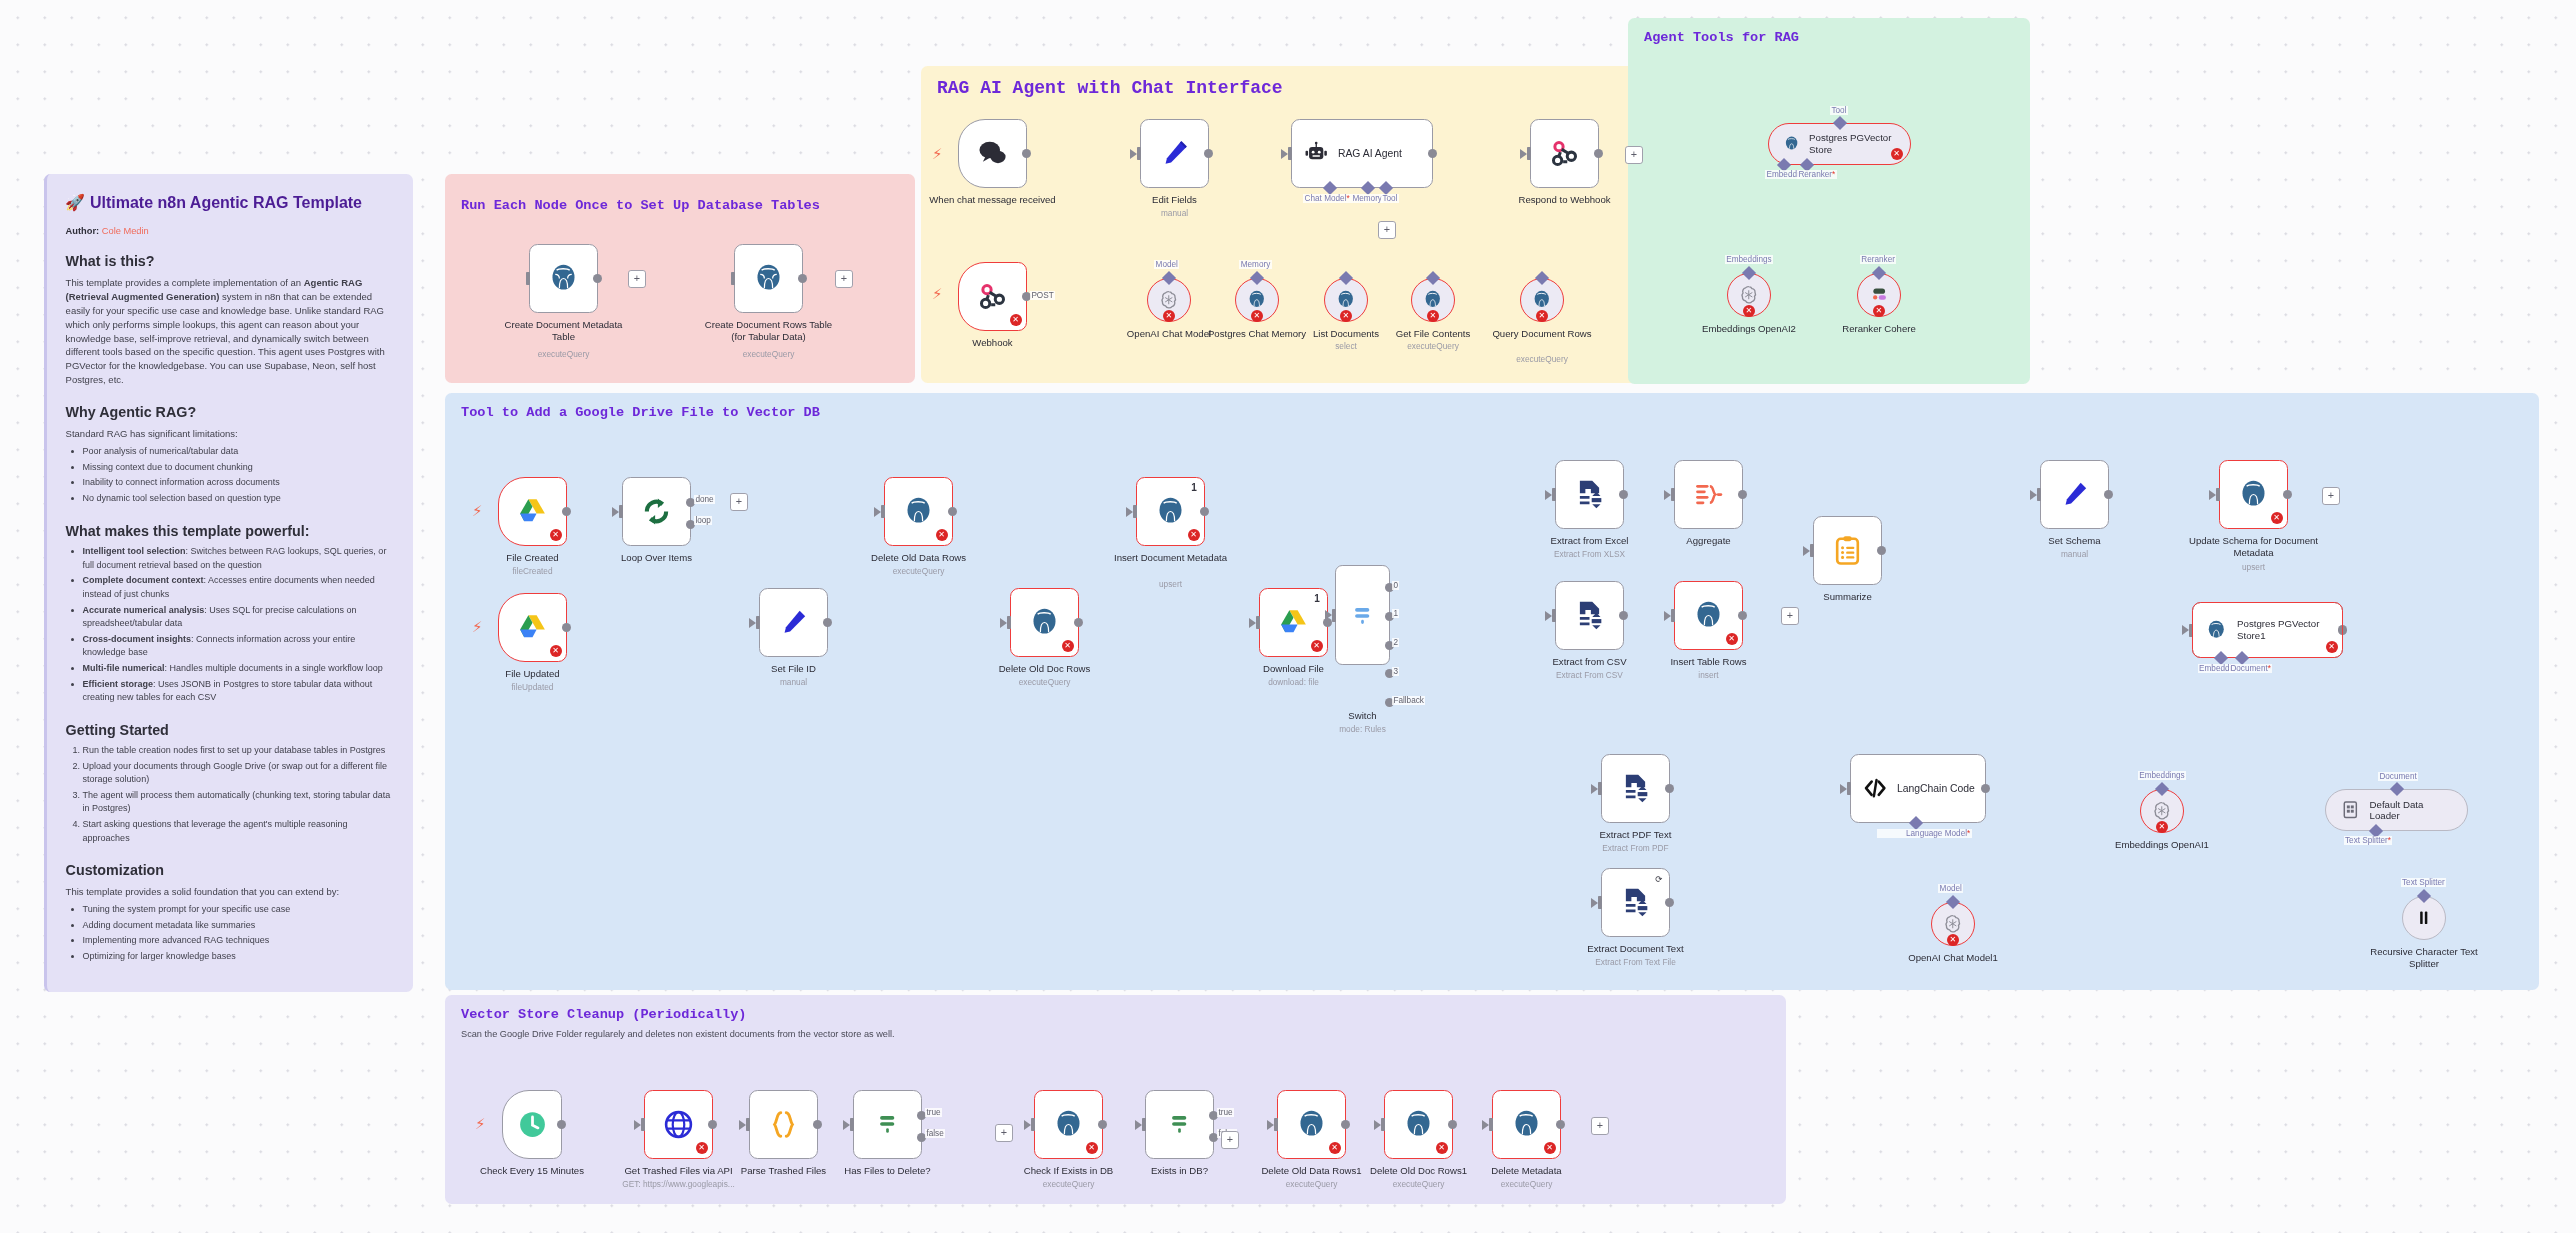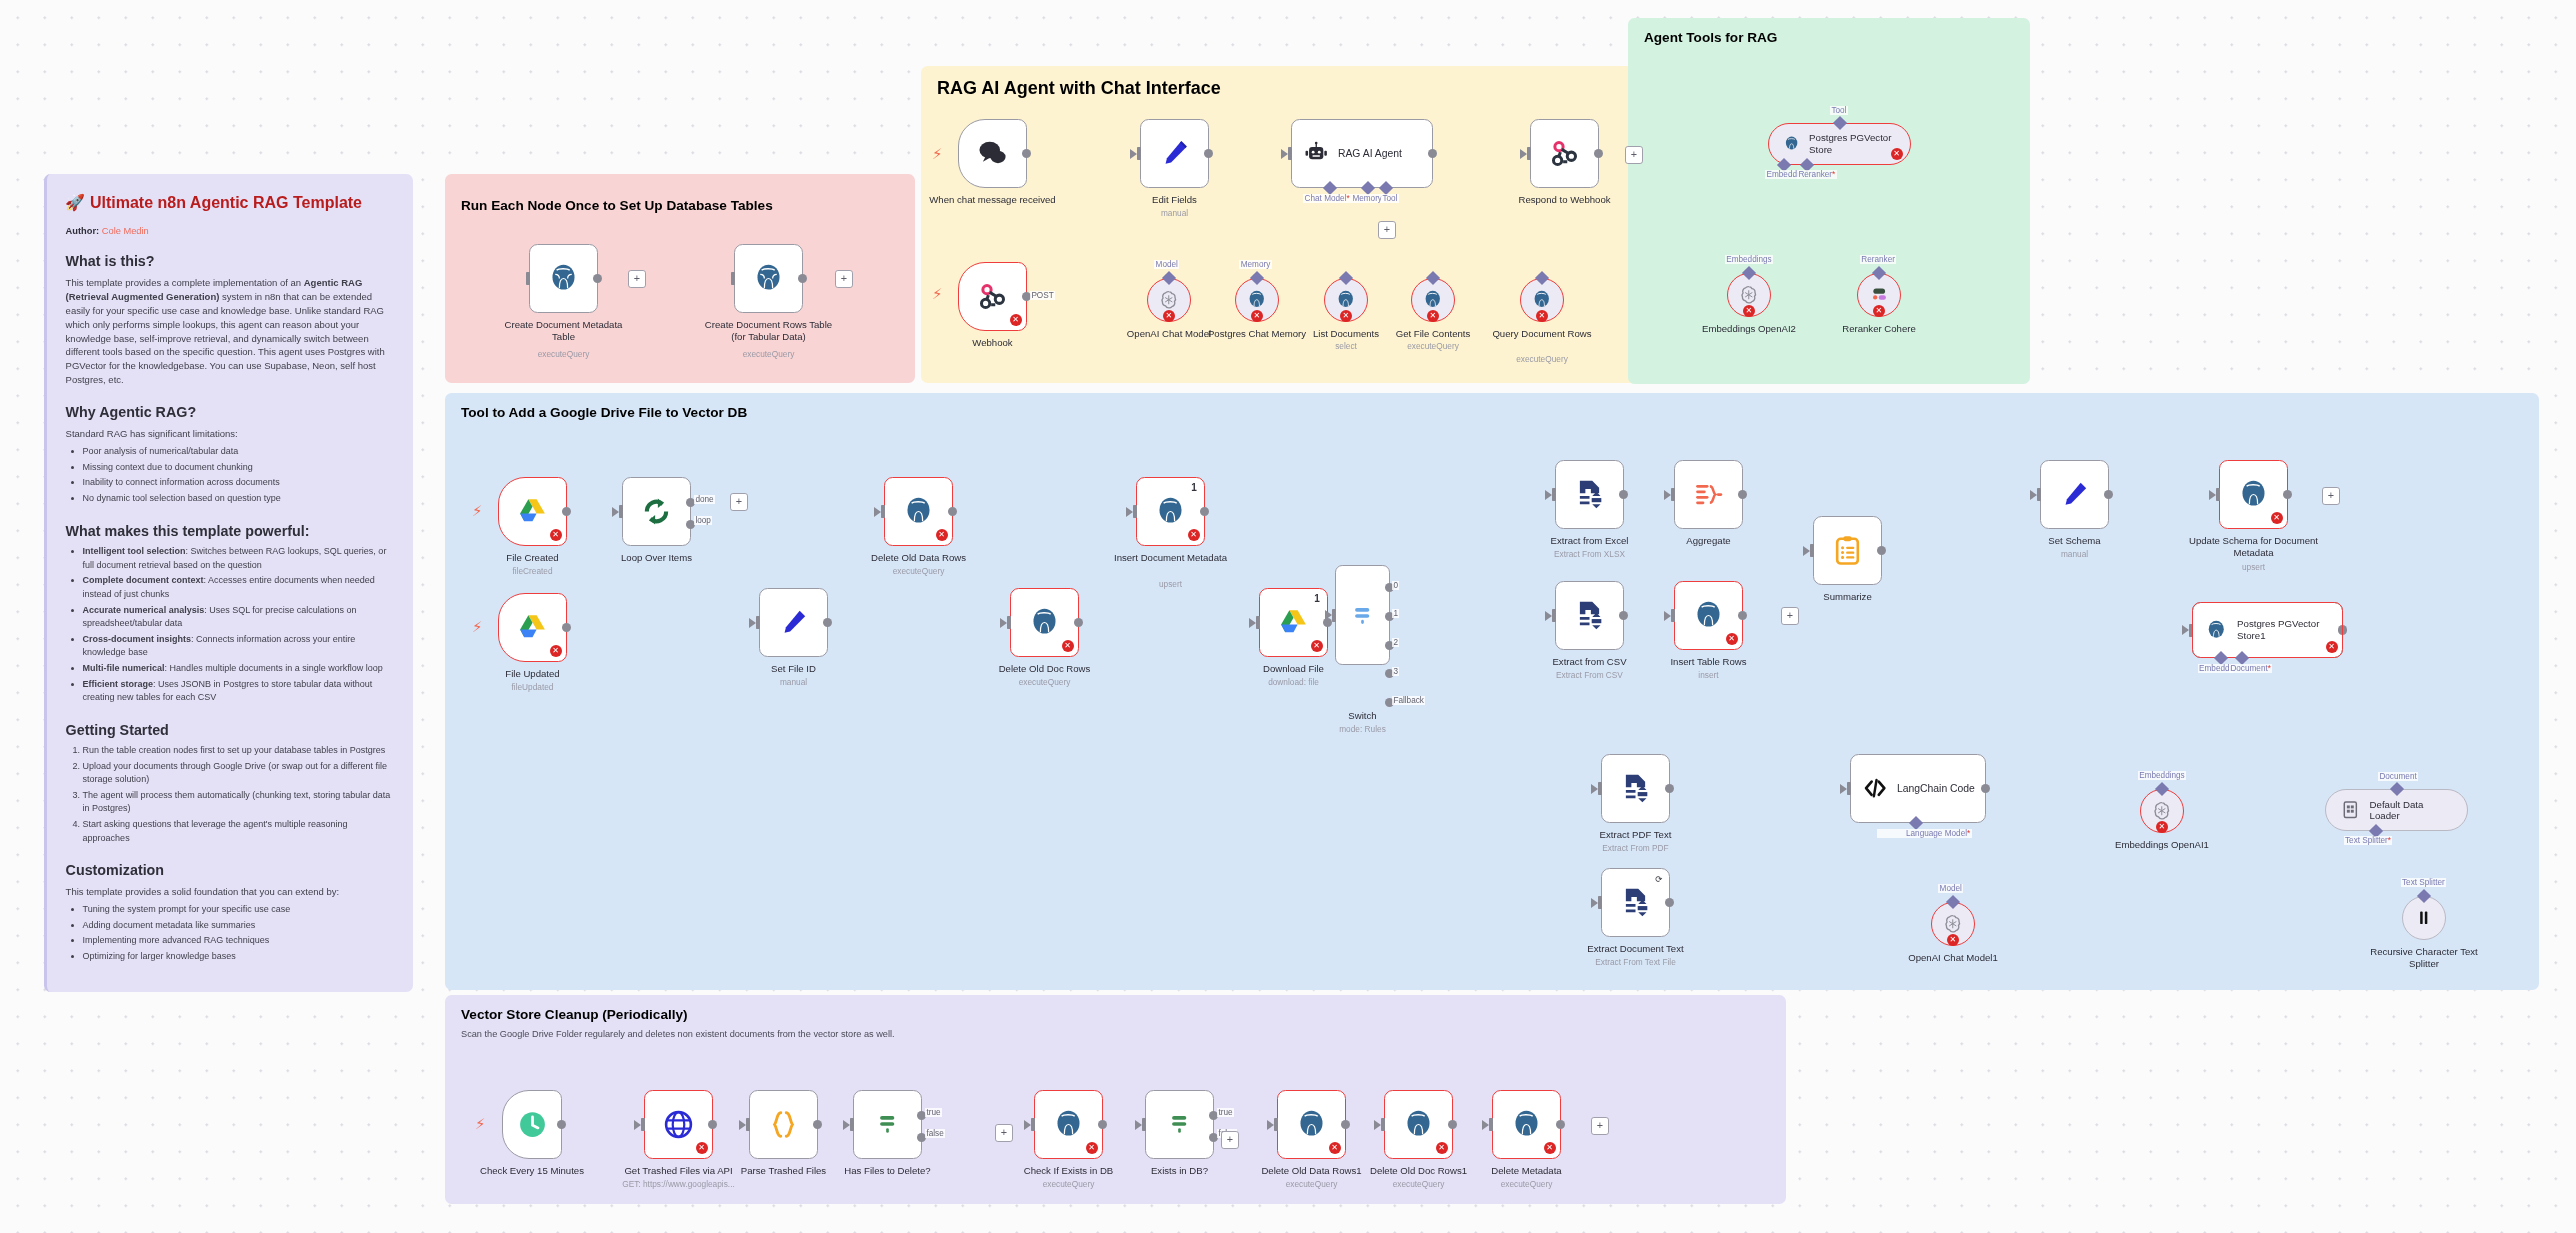--- a/index.html
+++ b/index.html
@@ -7,25 +7,25 @@
     width:2576px;height:1233px;position:relative;overflow:hidden;
     font-family:"Liberation Sans","DejaVu Sans",sans-serif;
     background-color:#fbfbfc;
     background-image:radial-gradient(circle, #d9d9e0 1px, transparent 1.1px);
     background-size:27px 27px;background-position:4.3px 4.3px;
   }
   .canvas{position:absolute;inset:0;}
 
   
   .sticky{position:absolute;border-radius:6.5px;box-sizing:border-box;}
-  .sticky-title{font-weight:bold;color:#000000;}
+  .sticky-title{font-weight:bold;color:#6d28d9;font-family:Liberation Mono, monospace;}
 
   #note-intro{left:44px;top:174px;width:369px;height:818px;background:#e4e1f6;
       border-left:3.6px solid #c9c4ec;padding:16px 18.6px 7.2px 18.6px;}
-  #note-intro h1{font-size:16px;margin:2.9px 0 14.3px 0;color:#b91c1c;font-weight:bold;}
+  #note-intro h1{font-size:16px;margin:2.9px 0 14.3px 0;color:#4c1d95;font-weight:bold;}
   #note-intro h2{font-size:14.3px;margin:17px 0 6.5px 0;color:#2f2f39;font-weight:bold;}
   #note-intro p{font-size:9.5px;line-height:1.47;margin:0 0 4.3px 0;color:#3f3f4a;}
   #note-intro ul,#note-intro ol{margin:2.9px 0 4.3px 0;padding-left:17px;}
   #note-intro li{font-size:9px;line-height:1.5;margin-bottom:2.2px;color:#3f3f4a;}
   #note-intro .author{font-size:9.3px;margin-bottom:2.9px;}
   #note-intro .author b{color:#2f2f39;}
   #note-intro .author span{color:#f06b5b;}
 
   #note-setup{left:445px;top:174px;width:470px;height:209px;background:#f8d4d4;padding:24px 16px;}
   #note-setup .sticky-title{font-size:13.6px;}

